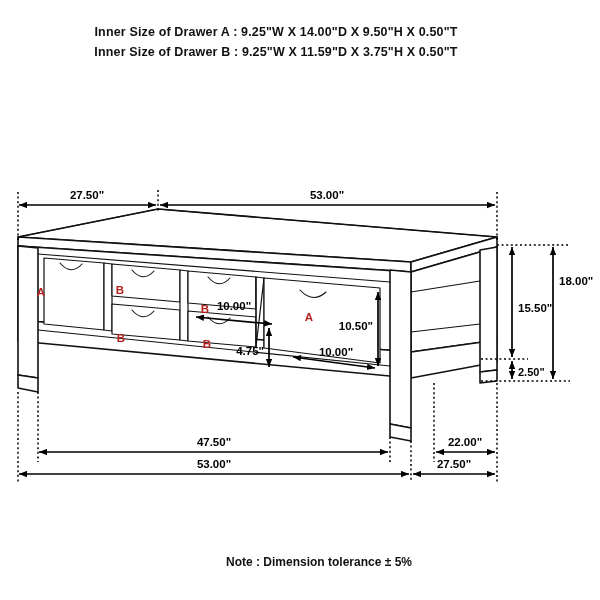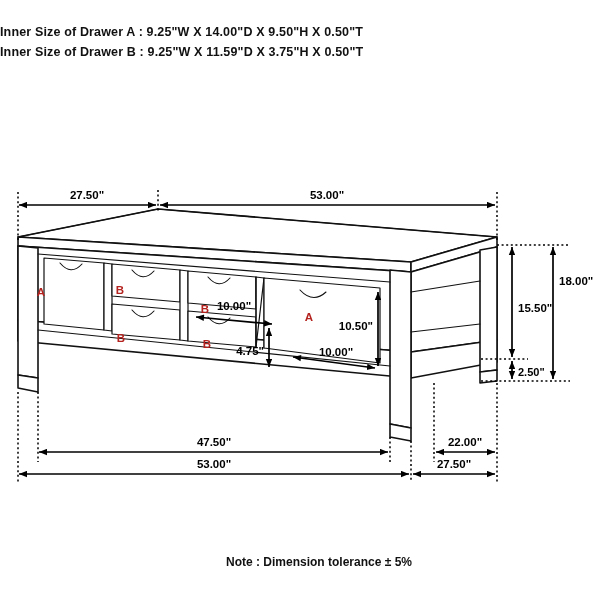--- a/index.html
+++ b/index.html
@@ -17,20 +17,21 @@
   #sheet {
     position: relative;
     width: 600px;
     height: 600px;
     background: #ffffff;
   }
   .hdr {
     position: absolute;
     left: 0;
     width: 552px;
+    text-align: center;
     font-weight: bold;
     font-size: 12.5px;
     color: #111111;
     letter-spacing: 0.15px;
     white-space: nowrap;
   }
   #hdr-a { top: 25px; }
   #hdr-b { top: 45px; }
   .footnote {
     position: absolute;

